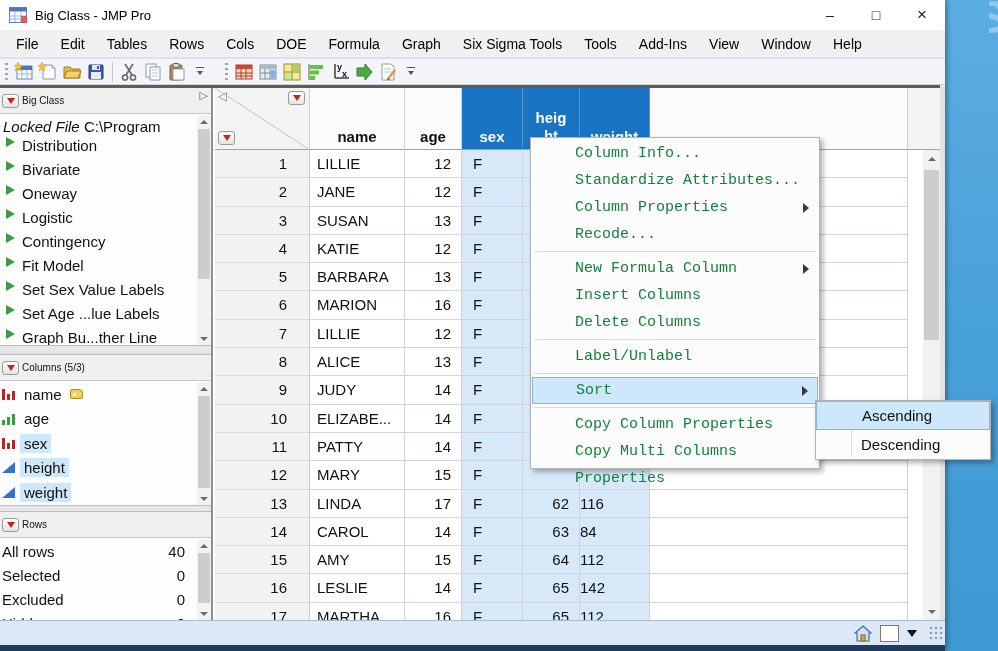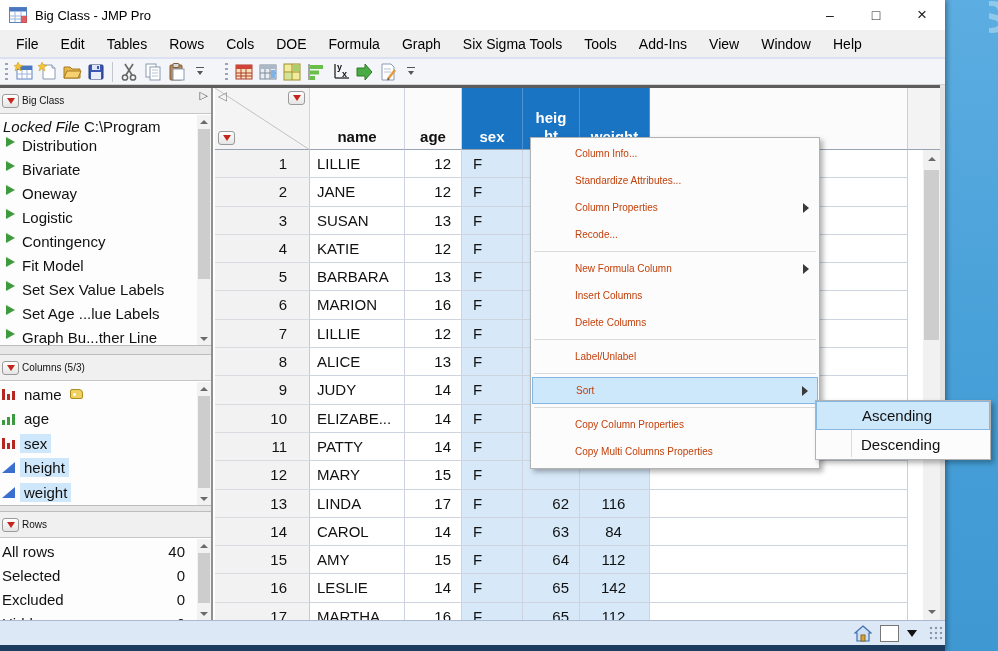--- a/index.html
+++ b/index.html
@@ -108,21 +108,21 @@
   .corner .btn-bl { position:absolute; left:3px; bottom:4px; }
 
   .tbody { position:absolute; left:0; top:62px; width:725px; height:470px; overflow:hidden; }
   .trow { display:flex; height:28.3px; }
   .c { height:28.3px; line-height:28.3px; border-right:1px solid #cdd4e0; border-bottom:1px solid #cdd4e0; overflow:hidden; white-space:nowrap; }
   .rownum { width:95px; background:#f2f2f3; border-right:1px solid #c3cad6; border-bottom:1px solid #d8dbe0; text-align:right; padding-right:22px; }
   .cname { width:95px; padding-left:7px; }
   .cage { width:57px; text-align:right; padding-right:10px; }
   .csex { width:61px; padding-left:11px; }
   .cheight { width:57px; text-align:right; padding-right:10px; }
-  .cweight { width:70px; text-align:center; padding-right:2px; }
+  .cweight { width:70px; text-align:left; padding-right:2px; }
   .cfill { width:258px; border-right:1px solid #c9cfdc; }
   .c.bsel { background:#d7e9f9; }
 
   
   .vscroll { position:absolute; left:923px; top:150px; width:17px; height:470px; background:#f1f1f1; }
   .vscroll .sb-arrow { width:17px; height:17px; }
   .vscroll .up { top:0; }
   .vscroll .down { bottom:0; top:auto; }
   .vscroll .sb-thumb { left:1px; width:15px; top:20px; height:170px; }
   .winedge { position:absolute; left:940px; top:85px; width:5px; height:560px; background:#e3e3e3; }
@@ -131,21 +131,21 @@
   .statusbar { position:absolute; left:0; top:620px; width:945px; height:25px; background:#dde8f6; border-top:1px solid #a9b9cf; }
   .status-icons { position:absolute; right:2px; top:0; height:24px; display:flex; align-items:center; gap:8px; }
   .preview-box { width:19px; height:17px; background:#fff; border:1px solid #777; }
   .dd-arrow { width:0; height:0; border-top:7px solid #111; border-left:5px solid transparent; border-right:5px solid transparent; }
   .resize-grip { width:14px; height:14px; margin-left:4px;
     background:radial-gradient(circle at 2px 2px,#8a97a8 1.3px,transparent 1.6px) 0 0/5px 5px; }
   .navybar { position:absolute; left:0; top:645px; width:945px; height:6px; background:#1b3b5f; }
 
   
   .ctx { position:absolute; left:530px; top:137px; width:290px; background:#fcfcfc; border:1px solid #b2b2b2; box-shadow:3px 3px 5px rgba(0,0,0,.3); z-index:50; padding:2px 0 3px; }
-  .ctx-item { position:relative; height:27px; line-height:27px; padding-left:43px; font-size:10px; color:#c2410c; margin:0 1px; }
+  .ctx-item { position:relative; height:27px; line-height:27px; padding-left:43px; font-size:15px; color:#15803d; margin:0 1px;font-family:Liberation Mono, monospace; }
   .ctx-item.sep { height:7px; }
   .ctx-item.sep::before { content:""; position:absolute; left:2px; right:2px; top:3px; border-top:1px solid #dadada; }
   .ctx-item.hl { background:#cde7fb; border:1px solid #84b7e3; line-height:25px; }
   .ctx-arrow { position:absolute; right:9px; top:50%; margin-top:-5px; width:0; height:0; border-left:6px solid #3a3a3a; border-top:5px solid transparent; border-bottom:5px solid transparent; }
 
   .submenu { position:absolute; left:815px; top:400px; width:176px; background:#fcfcfc; border:1px solid #b2b2b2; box-shadow:3px 3px 5px rgba(0,0,0,.3); z-index:60; }
   .submenu::before { content:""; position:absolute; left:35px; top:2px; bottom:2px; border-left:1px solid #dadada; }
   .sub-item { position:relative; height:29px; line-height:29px; padding-left:45px; font-size:15px; }
   .sub-item.hl { background:#cde7fb; border:1px solid #84b7e3; line-height:27px; }
 </style>

